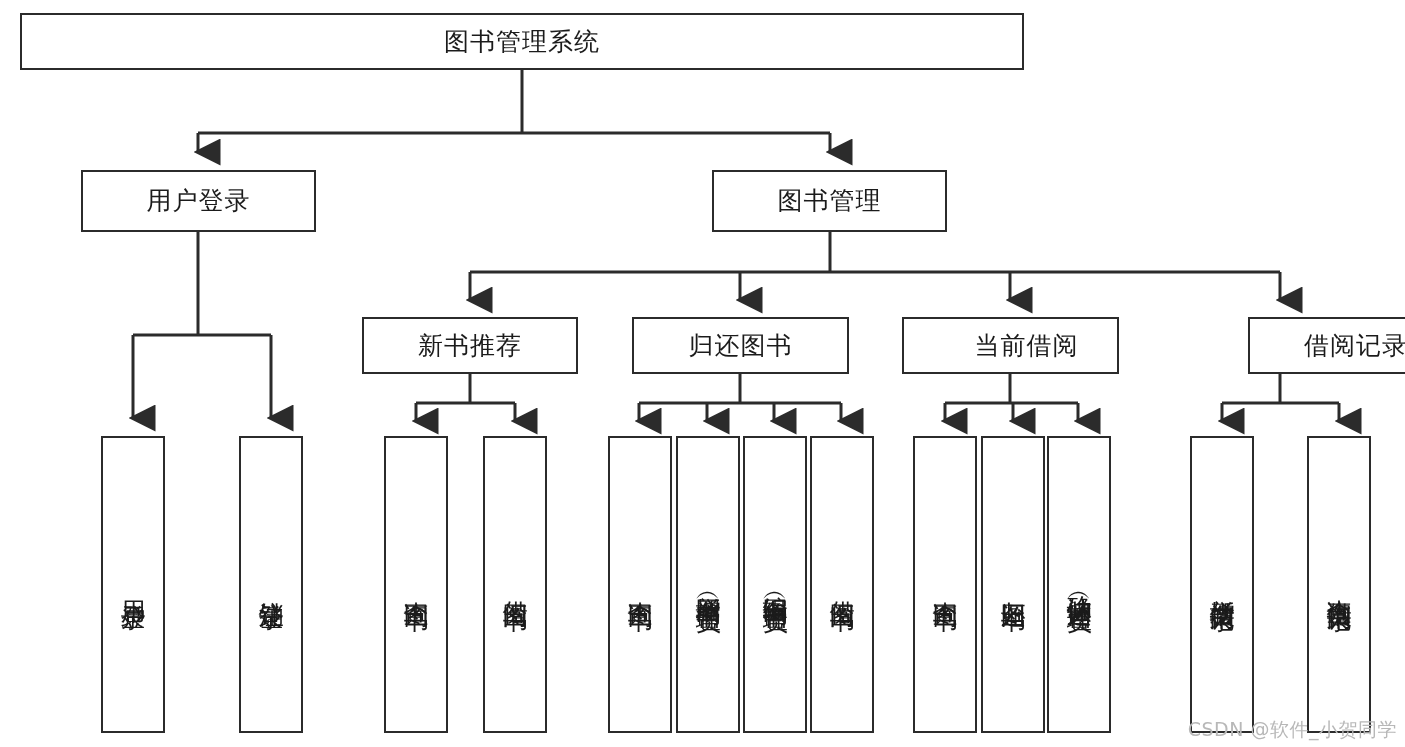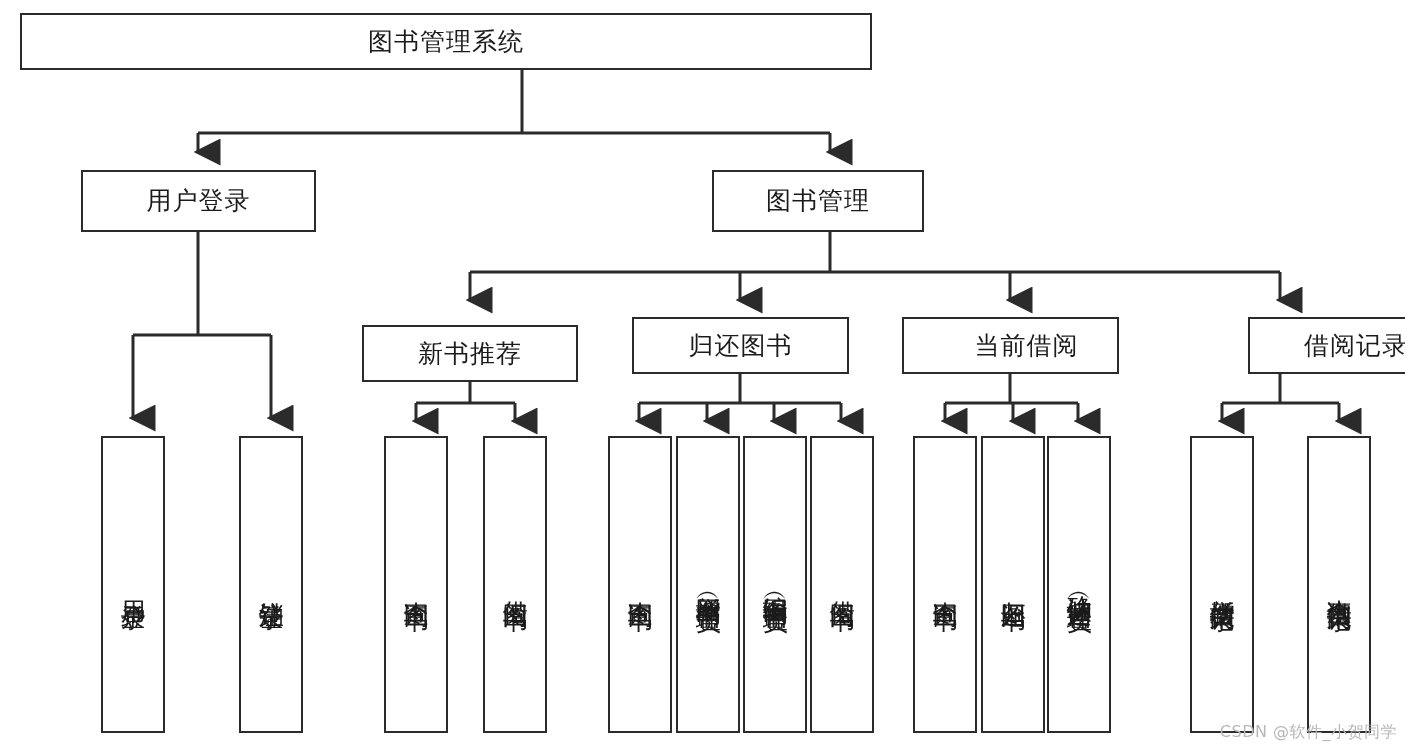--- a/index.html
+++ b/index.html
@@ -53,21 +53,21 @@
     writing-mode: vertical-rl;
     text-orientation: upright;
     white-space: normal;
     display: block;
     max-height: 100%;
   }
   #watermark {
     position: absolute;
     right: 8px;
     bottom: 4px;
-    font-size: 16px;
+    font-size: 19px;
     color: #b8b8b8;
     letter-spacing: 0.5px;
     white-space: nowrap;
   }
 </style>
 </head>
 <body>
 
 <div id="canvas">
 
@@ -114,26 +114,26 @@
       <path d="M 1013 403 L 1013 421" marker-end="url(#arrow)"></path>
       <path d="M 1078 403 L 1078 421" marker-end="url(#arrow)"></path>
 
       <path d="M 1280 374 L 1280 403"></path>
       <path d="M 1222 403 L 1339 403"></path>
       <path d="M 1222 403 L 1222 421" marker-end="url(#arrow)"></path>
       <path d="M 1339 403 L 1339 421" marker-end="url(#arrow)"></path>
     </g>
   </svg>
 
-  <div class="node horiz" style="left:20px; top:13px; width:852px; height:57px;">图书管理系统</div>
+  <div class="node horiz" style="left:20px; top:13px; width:1004px; height:57px;">图书管理系统</div>
 
   <div class="node horiz" style="left:81px; top:170px; width:235px; height:62px;">用户登录</div>
-  <div class="node horiz" style="left:712px; top:170px; width:212px; height:62px;">图书管理</div>
+  <div class="node horiz" style="left:712px; top:170px; width:235px; height:62px;">图书管理</div>
 
-  <div class="node horiz" style="left:362px; top:317px; width:216px; height:57px;margin-top:8px;">新书推荐</div>
+  <div class="node horiz" style="left:362px; top:317px; width:216px; height:57px;">新书推荐</div>
   <div class="node horiz" style="left:632px; top:317px; width:217px; height:57px;">归还图书</div>
   <div class="node horiz" style="left:902px; top:317px; width:217px; height:57px;padding-left:32px;">当前借阅</div>
   <div class="node horiz" style="left:1212px; top:317px; width:216px; height:57px;margin-left:36px;">借阅记录</div>
 
   <div class="node vert" style="left:101px; top:436px; width:64px; height:297px;">
     <span class="vtext">用户登录</span>
   </div>
   <div class="node vert" style="left:239px; top:436px; width:64px; height:297px;">
     <span class="vtext">注销登录</span>
   </div>

